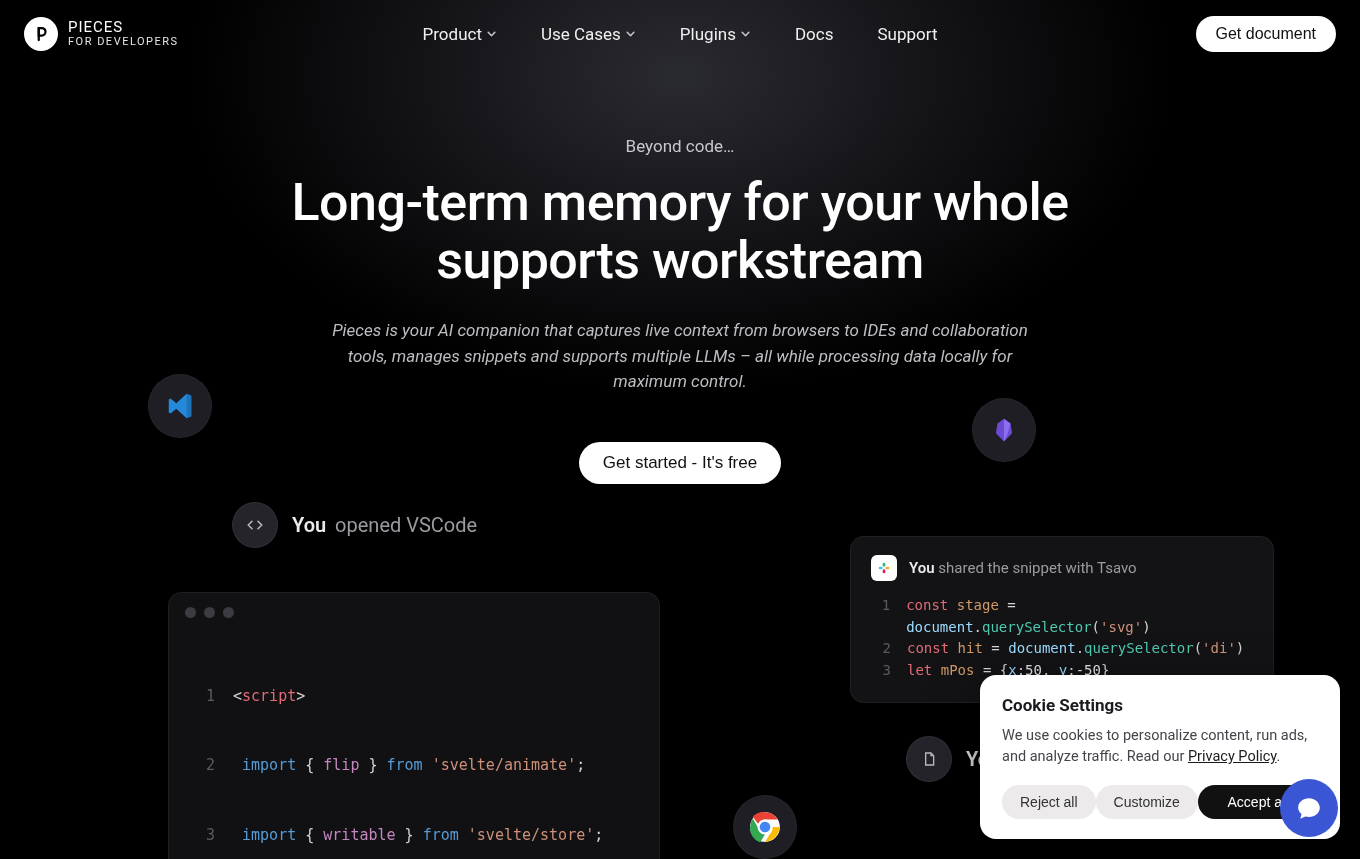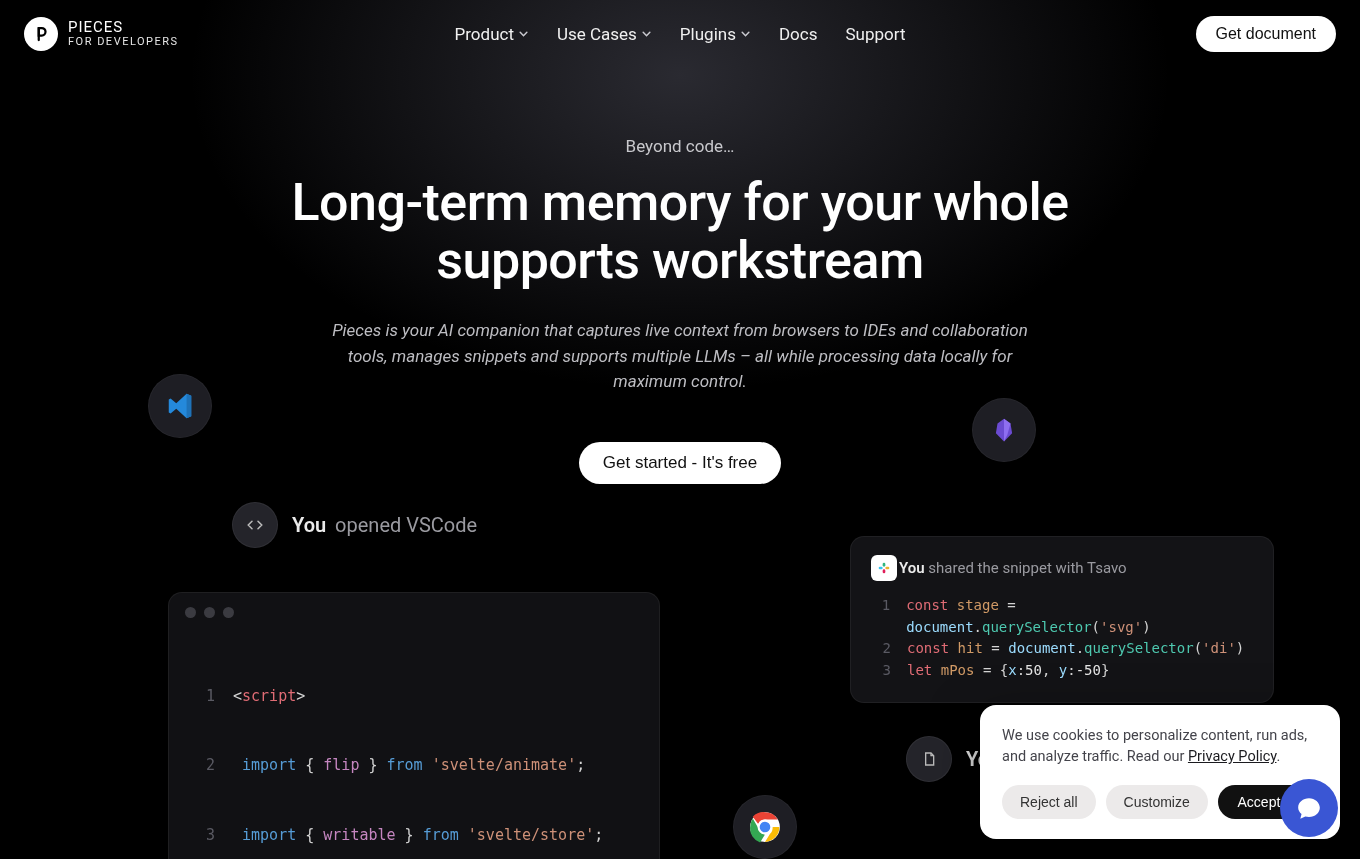--- a/index.html
+++ b/index.html
@@ -53,21 +53,21 @@
     font-weight: 800;
     font-size: 20px;
   }
   .logo-text { line-height: 1.05; }
   .logo-line1 { font-weight: 400; font-size: 15px; letter-spacing: 1px; }
   .logo-line2 { font-weight: 400; font-size: 11px; letter-spacing: 1.5px; opacity: 0.9; }
 
   .nav {
     display: flex;
     align-items: center;
-    gap: 28px;
+    gap: 44px;
     position: absolute;
     left: 50%;
     transform: translateX(-50%);
   }
   .nav-item {
     display: flex;
     align-items: center;
     gap: 5px;
     font-size: 17px;
     color: #f0f0f0;
@@ -217,21 +217,21 @@
     position: absolute;
     top: 536px;
     left: 850px;
     width: 424px;
     border-radius: 14px;
     background: rgba(26,26,31,0.72);
     border: 1px solid rgba(255,255,255,0.06);
     padding: 18px 20px 20px 20px;
   }
   .snippet-head {
-    display: flex; align-items: center; gap: 2px;
+    display: flex; align-items: center; gap: 12px;
     margin-bottom: 14px;
     color: #9a9aa0; font-size: 15px;
   }
   .slack-badge {
     width: 26px; height: 26px; border-radius: 6px;
     background: #fff; display: flex; align-items: center; justify-content: center;
   }
   .snippet .you { color: #eaeaea; font-weight: 600; }
   .snippet-code {
     font-family: "SFMono-Regular", ui-monospace, Menlo, Consolas, monospace;
@@ -249,21 +249,21 @@
     background: #fff;
     color: #1b1b1f;
     border-radius: 16px;
     padding: 20px 22px;
     box-shadow: 0 18px 50px rgba(0,0,0,0.55);
     z-index: 50;
   }
   .cookie h3 { font-size: 17px; font-weight: 700; margin-bottom: 10px; }
   .cookie p  { font-size: 14.5px; line-height: 1.45; color: #44444b; margin-bottom: 18px; }
   .cookie a  { color: #1b1b1f; text-decoration: underline; }
-  .cookie-row { display: flex; gap: 10px; }
+  .cookie-row { display: flex; }
   .pill {
     border: none;
     border-radius: 999px;
     padding: 9px 18px;
     font-size: 14px;
     cursor: pointer;
   }
   .pill-grey  { background: #eceaea; color: #333; }
   .pill-black { background: #111;   color: #fff; flex: 1; }
 
@@ -438,20 +438,21 @@
       <path d="M7 3h8l4 4v14H7z"></path>
         <path d="M15 3v4h4"></path>
     </svg>
   </span>
   <span>
     <span class="you">You</span>
   </span>
 </div>
 
 <div class="cookie">
+  <h3>Cookie Settings</h3>
   <p>
     <span>We use cookies to personalize content, run ads, and analyze traffic. Read our </span>
     <a>Privacy Policy</a>.
   </p>
   <div class="cookie-row">
     <button class="pill pill-grey">Reject all</button>
     <button class="pill pill-grey">Customize</button>
     <button class="pill pill-black">Accept all</button>
   </div>
 </div>

